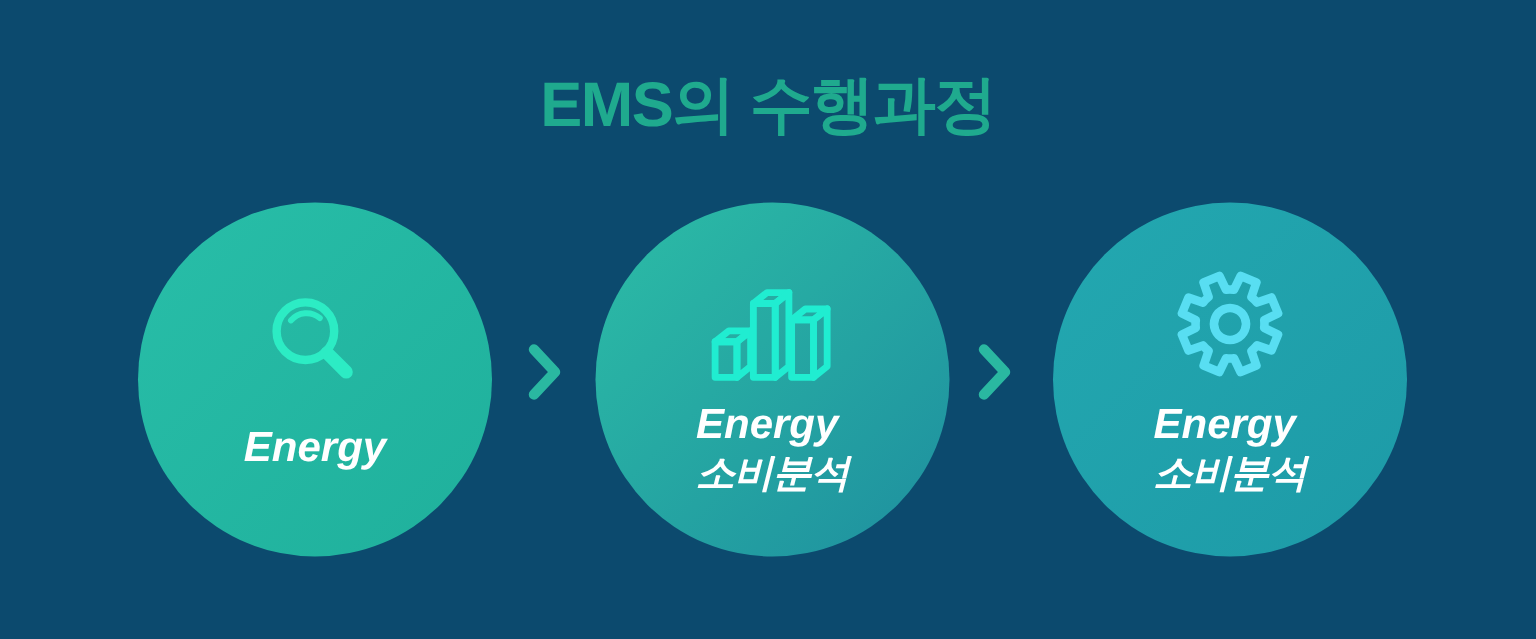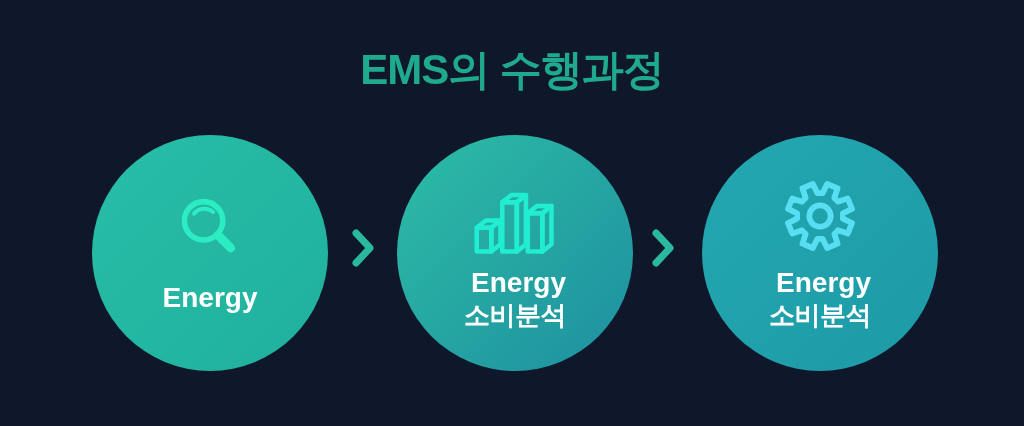--- a/index.html
+++ b/index.html
@@ -1,36 +1,36 @@
 <!DOCTYPE html>
 <html style="--title: #1faa8e; --circle1-start: #28bea8; --circle1-end: #1fb09c; --circle2-start: #2cbda6; --circle2-end: #1e8f9f; --circle3-start: #23a8b0; --circle3-end: #1d9aa7; --chevron: #2ab8a1; --icon-magnifier: #2cecc4; --icon-chart: #20edd1; --icon-gear: #58def2; --step-text: #ffffff;"><head>
 <meta charset="utf-8">
 <style>
   html,body{margin:0;padding:0;background:#ffffff;}
   body{width:1024px;height:426px;overflow:hidden;font-family:"Liberation Sans", sans-serif;}
-  .stage{position:relative;width:1024px;height:426px;background:#0f172a;}
+  .stage{position:relative;width:1024px;height:426px;background:#0c4a6e;}
   .title{
     position:absolute;left:0;top:42px;width:100%;margin:0;
     text-align:center;font-size:42px;font-weight:bold;letter-spacing:-1px;
     color:var(--title,#1faa8e);
   }
   .step{
     position:absolute;top:135px;width:236px;height:236px;border-radius:50%;
     display:flex;flex-direction:column;align-items:center;justify-content:center;
     gap:10px;
   }
   .circle-1{left:92px;background:linear-gradient(135deg,var(--circle1-start,#28bea8),var(--circle1-end,#1fb09c));}
   .circle-2{left:397px;background:linear-gradient(135deg,var(--circle2-start,#2cbda6),var(--circle2-end,#1e8f9f));}
   .circle-3{left:702px;background:linear-gradient(135deg,var(--circle3-start,#23a8b0),var(--circle3-end,#1d9aa7));}
   .icon{display:block;line-height:0;}
   .icon svg{display:block;}
   .icon-magnifier{color:var(--icon-magnifier,#2cecc4);}
   .icon-chart{color:var(--icon-chart,#20edd1);}
   .icon-gear{color:var(--icon-gear,#58def2);}
-  .step-label{text-align:right;color:var(--step-text,#ffffff);}
+  .step-label{text-align:left;color:var(--step-text,#ffffff);font-style:italic;}
   .step-label .line1{font-size:28px;font-weight:700;line-height:1.15;}
   .step-label .line2{font-size:26px;font-weight:600;line-height:1.25;letter-spacing:-0.5px;}
   .chevron{position:absolute;top:226px;width:26px;height:44px;color:var(--chevron,#2ab8a1);line-height:0;}
   .chevron-1{left:350px;}
   .chevron-2{left:650px;}
 </style>
 </head>
 <body>
 
 <div class="stage">

